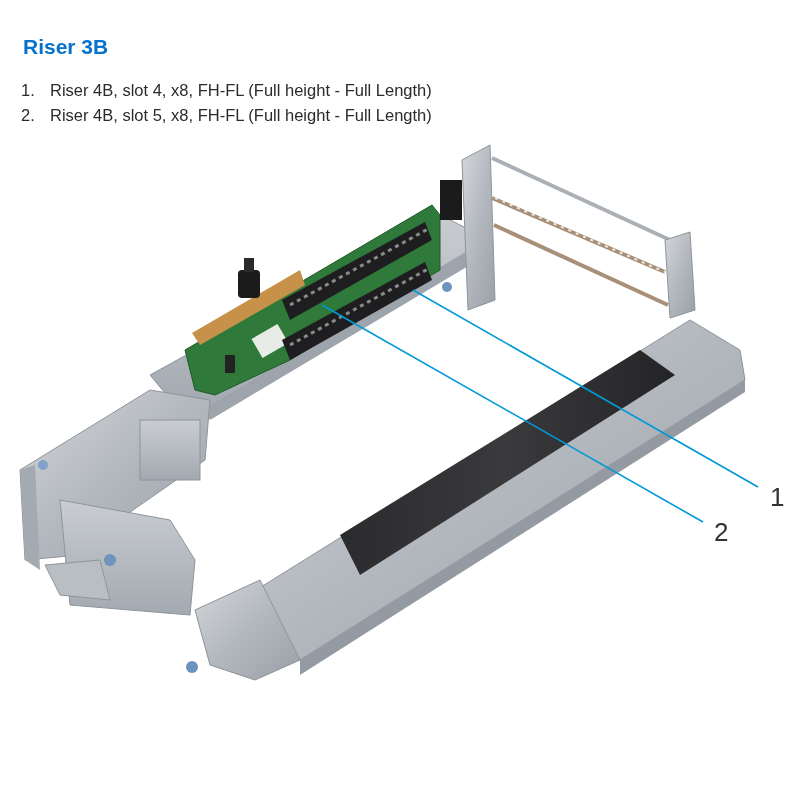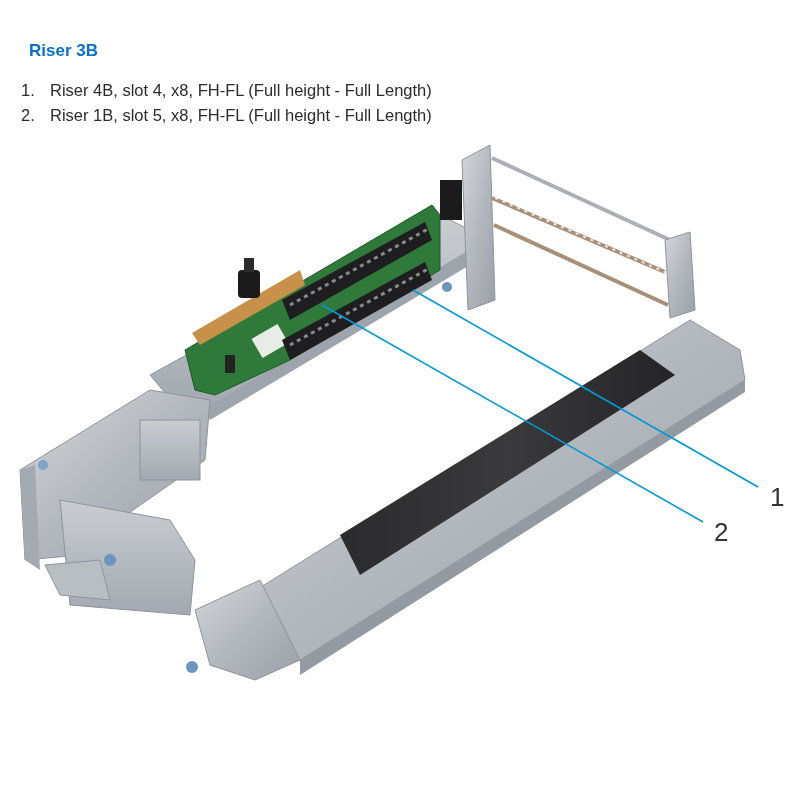--- a/index.html
+++ b/index.html
@@ -1,36 +1,36 @@
 <!DOCTYPE html>
 <html><head>
   <meta charset="utf-8">
   <style>
     html, body { margin: 0; padding: 0; background: #ffffff; }
     body { width: 800px; height: 800px; position: relative; overflow: hidden; font-family: "Liberation Sans", sans-serif; }
-    .title { position: absolute; left: 21px; top: 33px; font-size: 17px; font-weight: bold; color: #0672cb; margin: 8px; }
+    .title { position: absolute; left: 21px; top: 33px; font-size: 21px; font-weight: bold; color: #0672cb; margin: 2px; }
     .list { position: absolute; left: 21px; top: 78px; margin: 0; padding: 0; list-style: none; }
     .list li { font-size: 16.5px; color: #2b2b2b; line-height: 25px; display: flex; }
     .list .num { width: 29px; display: inline-block; }
     .figure { position: absolute; left: 0; top: 140px; width: 800px; height: 560px; }
     .callout-label { position: absolute; font-size: 26px; color: #333333; font-family: "Liberation Sans", sans-serif; }
   </style>
 </head>
 <body>
 
 <h2 class="title">Riser 3B</h2>
 
 <ol class="list">
   <li>
     <span class="num">1.</span>
     <span>Riser 4B, slot 4, x8, FH-FL (Full height - Full Length)</span>
   </li>
   <li>
     <span class="num">2.</span>
-    <span>Riser 1B, slot 5, x8, FH-FL (Full height - Full Length)</span>
+    <span>Riser 4B, slot 5, x8, FH-FL (Full height - Full Length)</span>
   </li>
 </ol>
 
 <svg class="figure" viewBox="0 140 800 560" width="800" height="560">
   <defs>
     <linearGradient id="metal" x1="0" y1="0" x2="1" y2="1">
       <stop offset="0" stop-color="#d4d7db"></stop>
       <stop offset="0.5" stop-color="#b3b8be"></stop>
       <stop offset="1" stop-color="#9aa0a7"></stop>
     </linearGradient>

